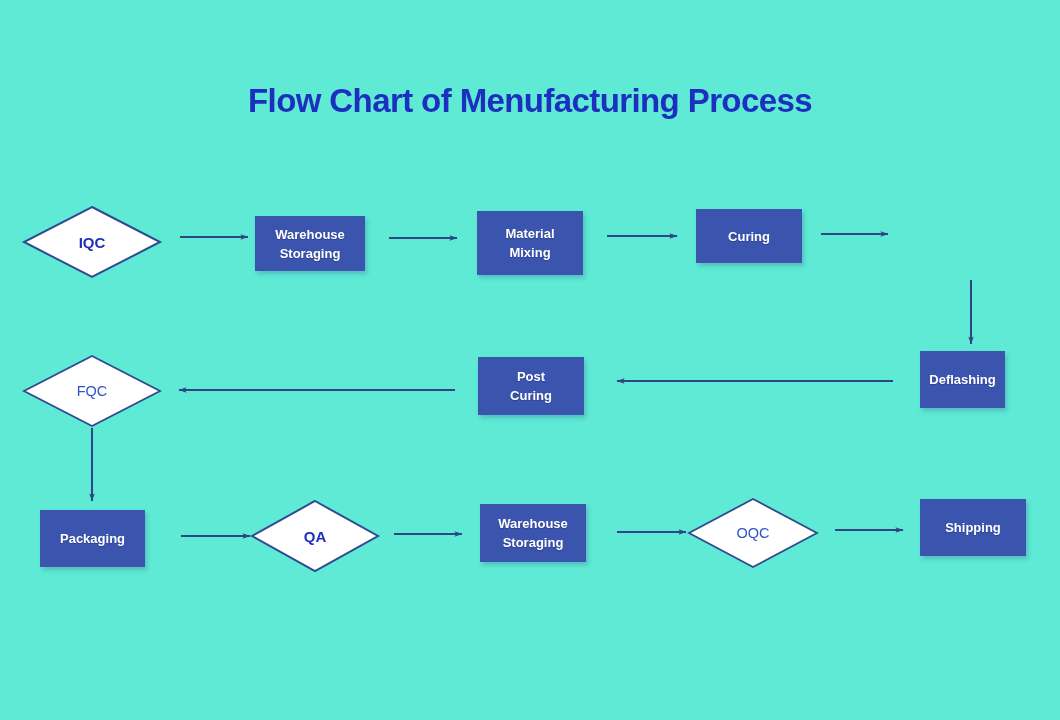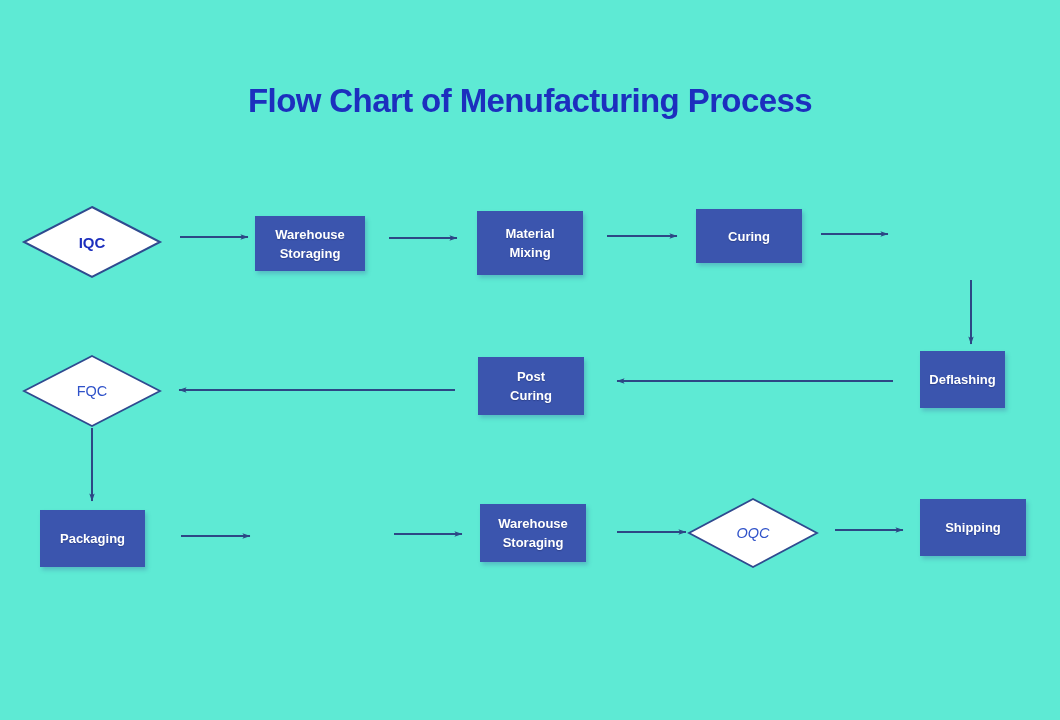--- a/index.html
+++ b/index.html
@@ -164,29 +164,35 @@
   </div>
 
   <div class="pbox" style="left:920px; top:351px; width:85px; height:57px;">
     <span>Deflashing</span>
   </div>
 
   <div class="pbox" style="left:40px; top:510px; width:105px; height:57px;">
     <span>Packaging</span>
   </div>
 
+  <div class="dia" style="left:250px; top:499px; width:130px; height:74px;">
+    <svg width="130" height="74" viewBox="0 0 130 74">
+      <polygon points="65,2 128,37 65,72 2,37" fill="#ffffff" stroke="#2f4a8f" stroke-width="2"></polygon>
+    </svg>
+    <div class="dlabel">QA</div>
+  </div>
 
   <div class="pbox" style="left:480px; top:504px; width:106px; height:58px;">
     <div>
       <span>Warehouse</span>
       <span>Storaging</span>
     </div>
   </div>
 
-  <div class="dia thin" style="left:687px; top:497px; width:132px; height:72px;font-style:italic;">
+  <div class="dia thin" style="left:687px; top:497px; width:132px; height:72px;">
     <svg width="132" height="72" viewBox="0 0 132 72">
       <polygon points="66,2 130,36 66,70 2,36" fill="#ffffff" stroke="#2f4a8f" stroke-width="1.8"></polygon>
     </svg>
     <div class="dlabel">OQC</div>
   </div>
 
   <div class="pbox" style="left:920px; top:499px; width:106px; height:57px;">
     <span>Shipping</span>
   </div>
 

